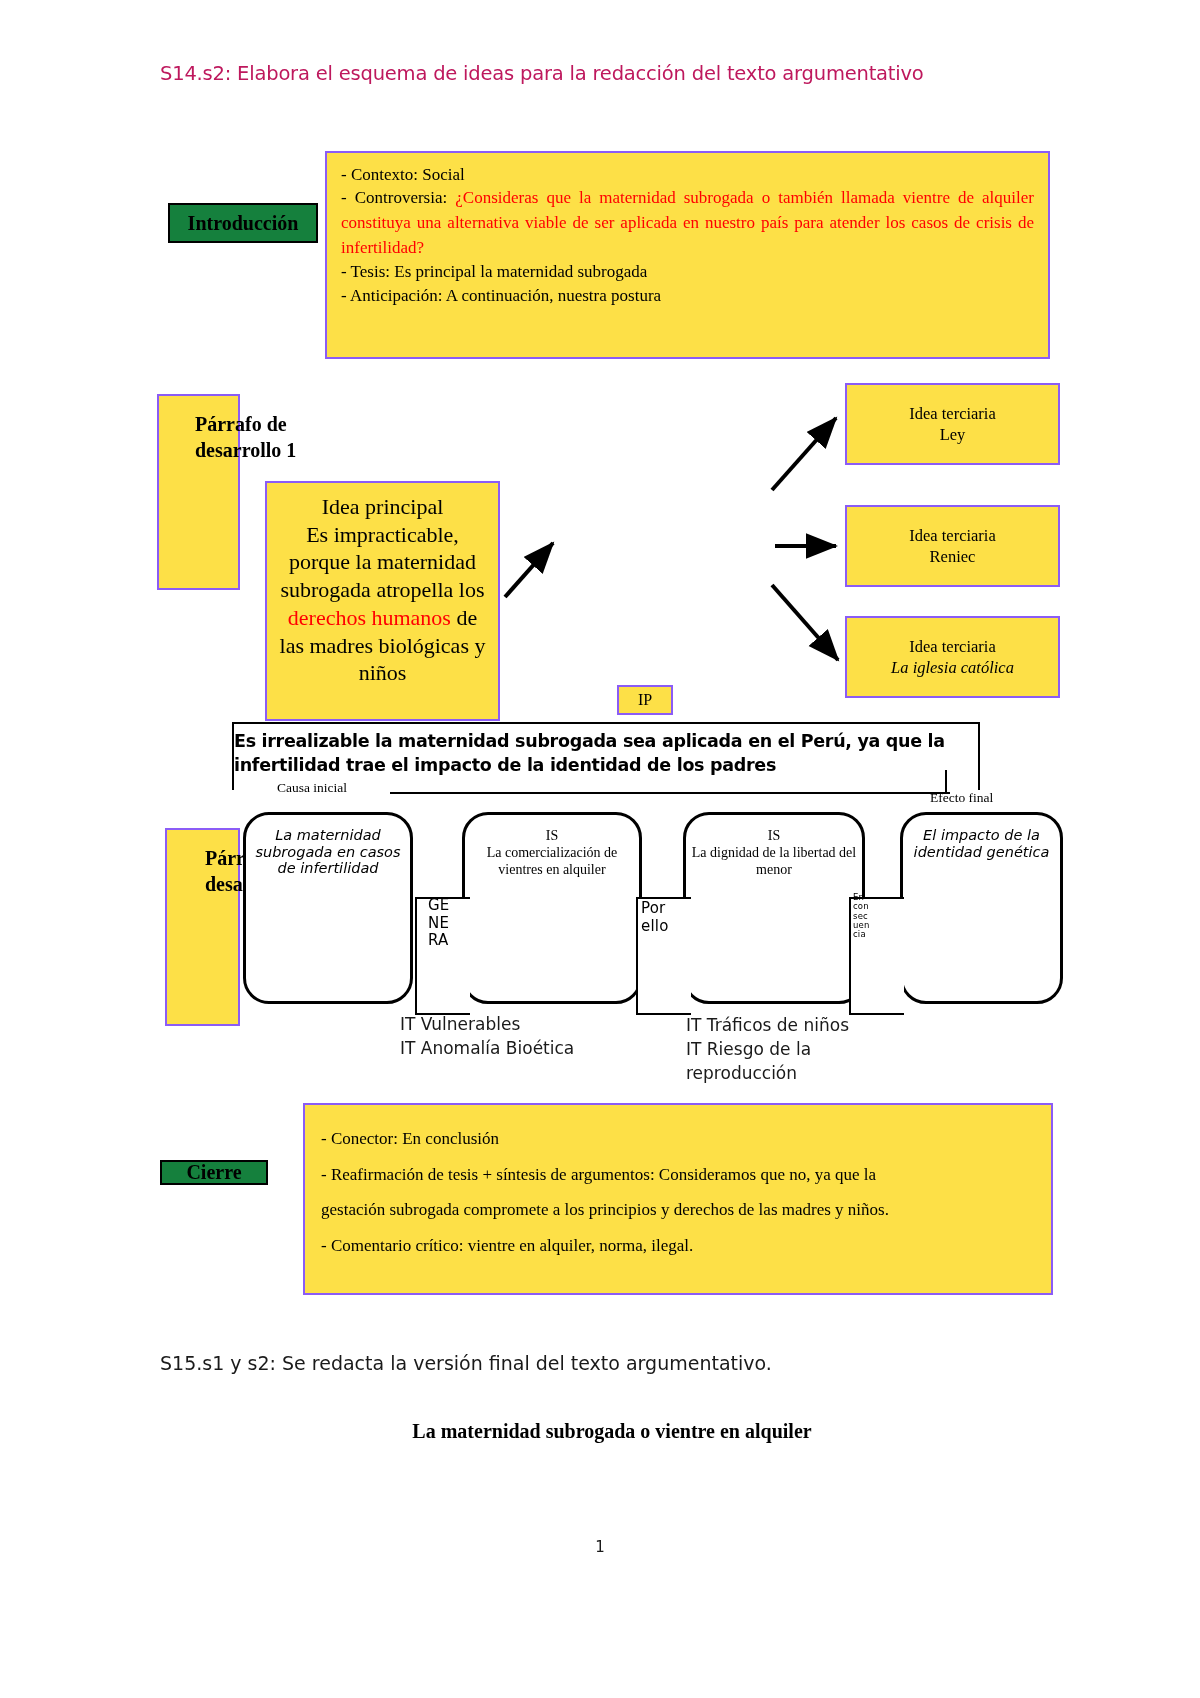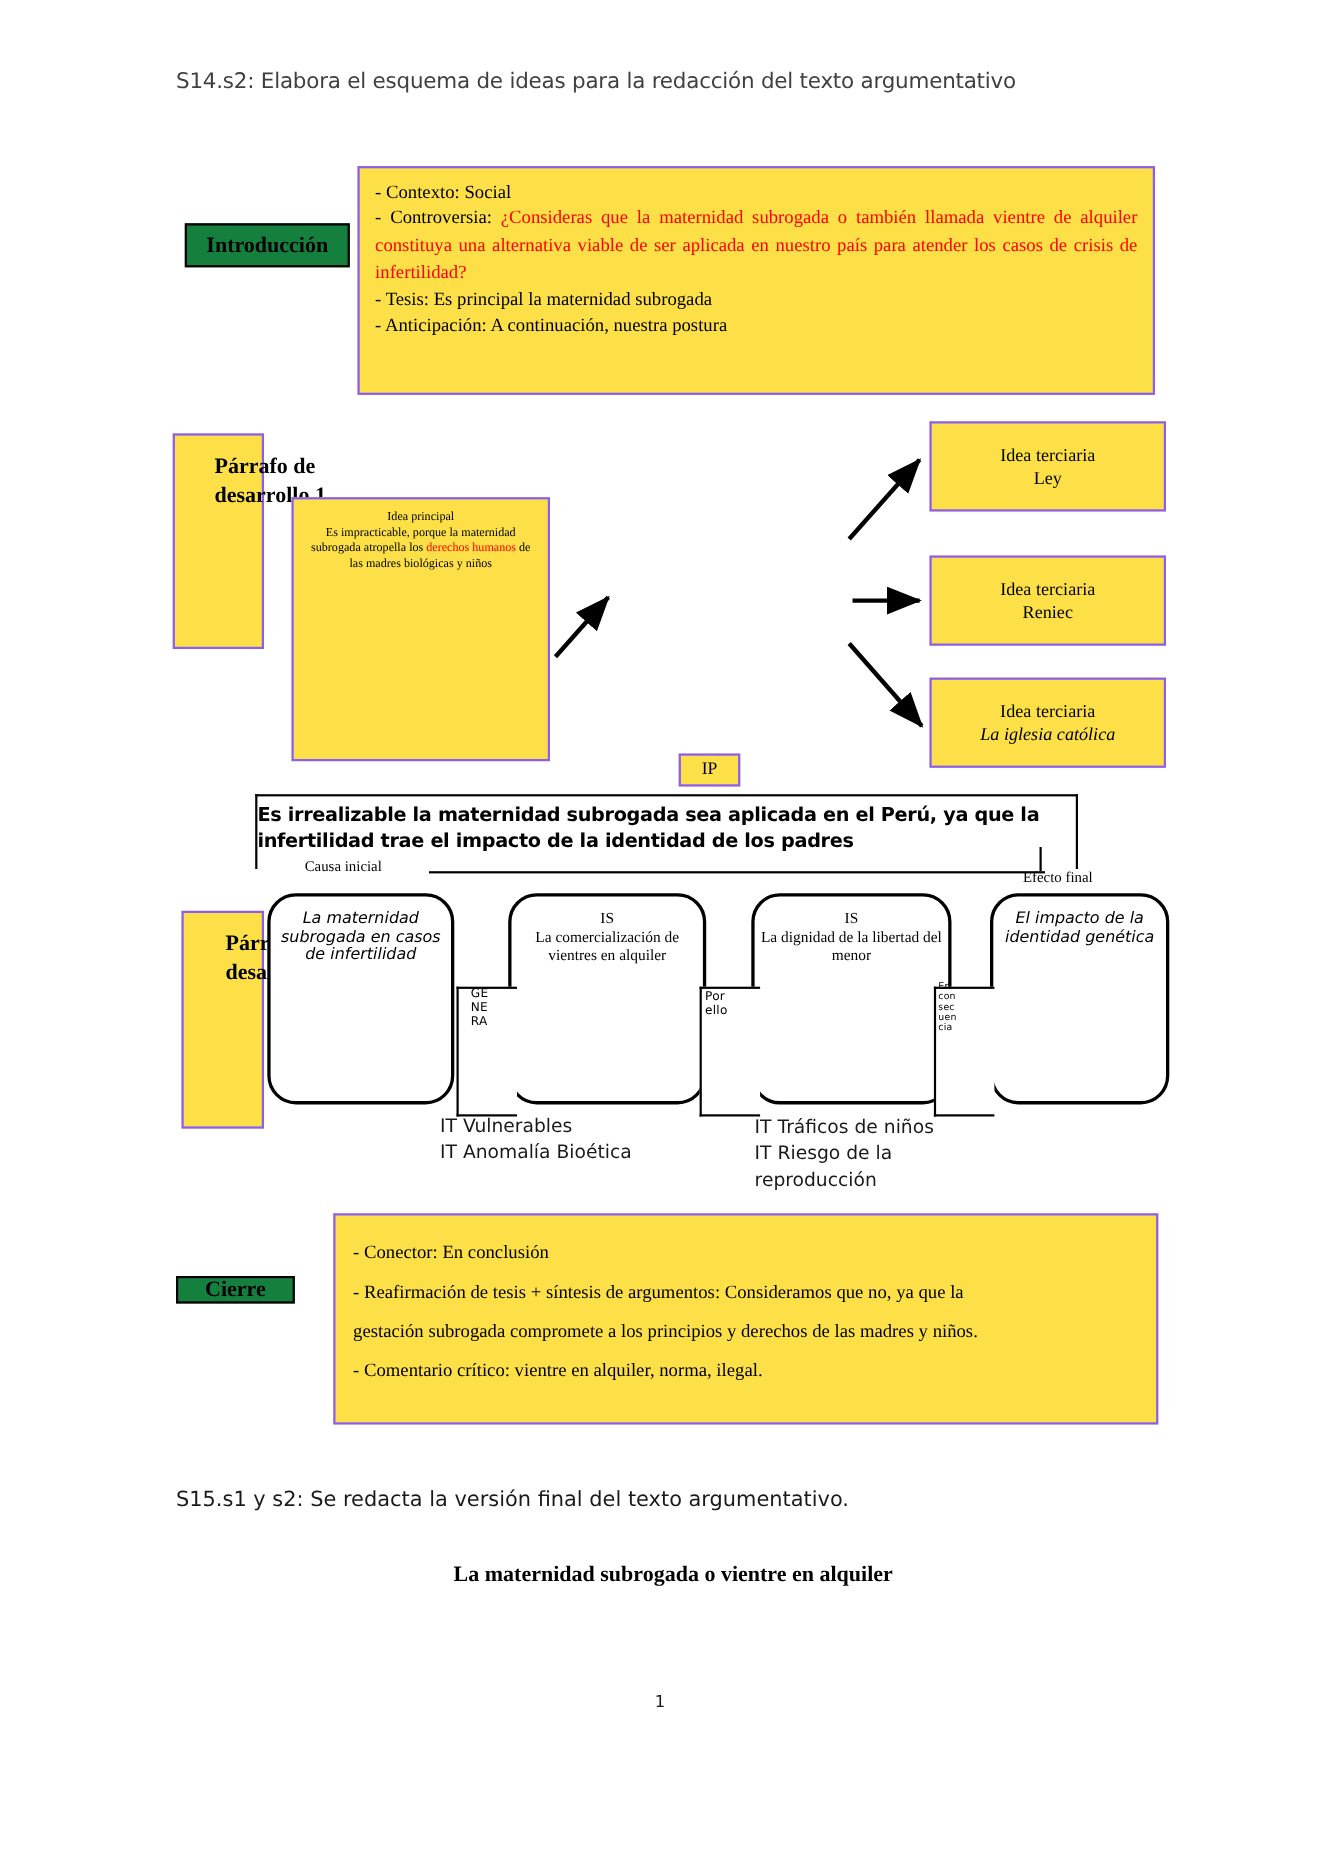--- a/index.html
+++ b/index.html
@@ -19,21 +19,21 @@
     overflow: hidden;
   }
   .abs { position: absolute; box-sizing: border-box; }
 
   
   .header-line {
     left: 160px; top: 62px; width: 860px;
     font-family: "DejaVu Sans", sans-serif;
     font-size: 19.5px;
     letter-spacing: -0.2px;
-    color: #404040;
+    color: #be185d;
   }
 
   
   .box {
     border: 2px solid #8b5cf6;
     background: #fde047;
   }
   .label-box {
     border: 2px solid #000;
     background: #15803d;
@@ -68,23 +68,23 @@
     left: 157px; top: 394px; width: 83px; height: 196px;
   }
   #p1-label {
     left: 195px; top: 412px; width: 180px;
     font-weight: bold;
     font-size: 20px;
     line-height: 1.28;
     font-family: "Liberation Serif", serif;
   }
   #idea-principal {
-    left: 265px; top: 452px; width: 235px; height: 240px;
+    left: 265px; top: 481px; width: 235px; height: 240px;
     padding: 10px 12px 0 12px;
-    font-size: 11px;
+    font-size: 22px;
     line-height: 1.26;
     text-align: center;
   }
   #idea-secundaria {
     left: 561px; top: 483px; width: 208px; height: 104px;
     display: flex; align-items: center; justify-content: center;
     text-align: center;
     font-size: 16.5px;
     line-height: 1.3;
   }
@@ -180,21 +180,21 @@
     background: #fff;
     box-sizing: border-box;
   }
   #notch-1 { left: 415px; top: 897px; width: 55px; height: 118px; }
   #notch-2 { left: 636px; top: 897px; width: 55px; height: 118px; }
   #notch-3 { left: 849px; top: 897px; width: 55px; height: 118px; }
 
   .notch-label {
     position: absolute;
     font-family: "DejaVu Sans", sans-serif;
-    font-size: 11px;
+    font-size: 15px;
     line-height: 1.18;
     text-align: left;
     letter-spacing: 0.2px;
   }
   #nl-1 { left: 428px; top: 897px; width: 34px; }
   #nl-2 { left: 641px; top: 900px; width: 32px; }
   #nl-3 { left: 853px; top: 893px; width: 18px; font-size: 8.5px; line-height: 1.1; }
 
   
   .it-group {

